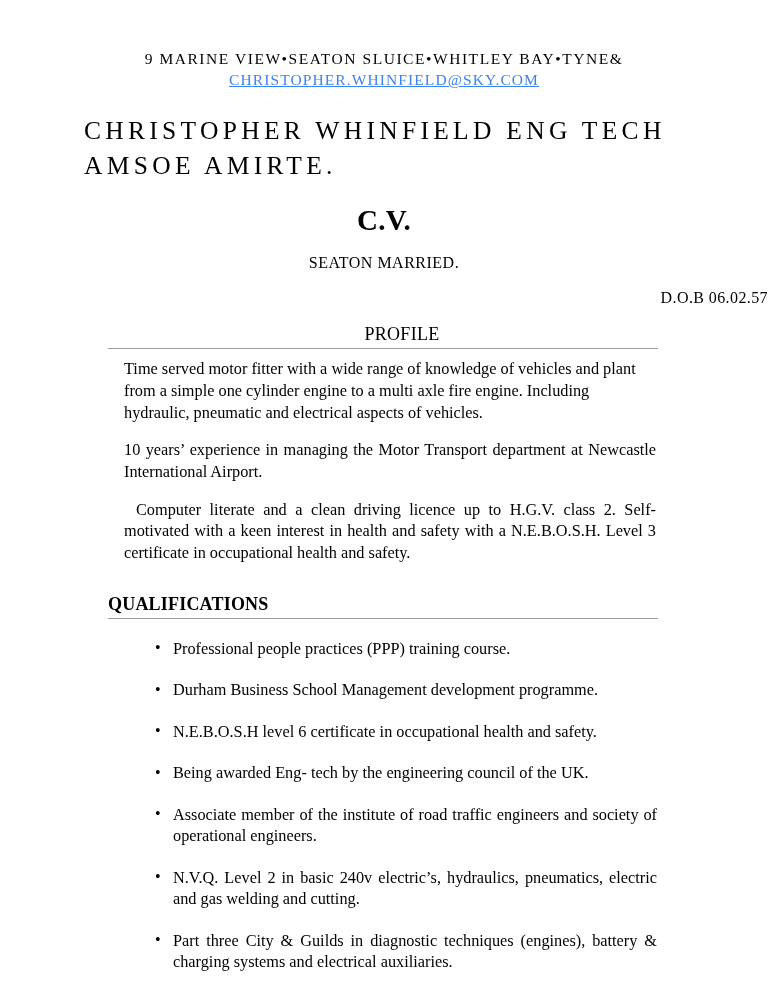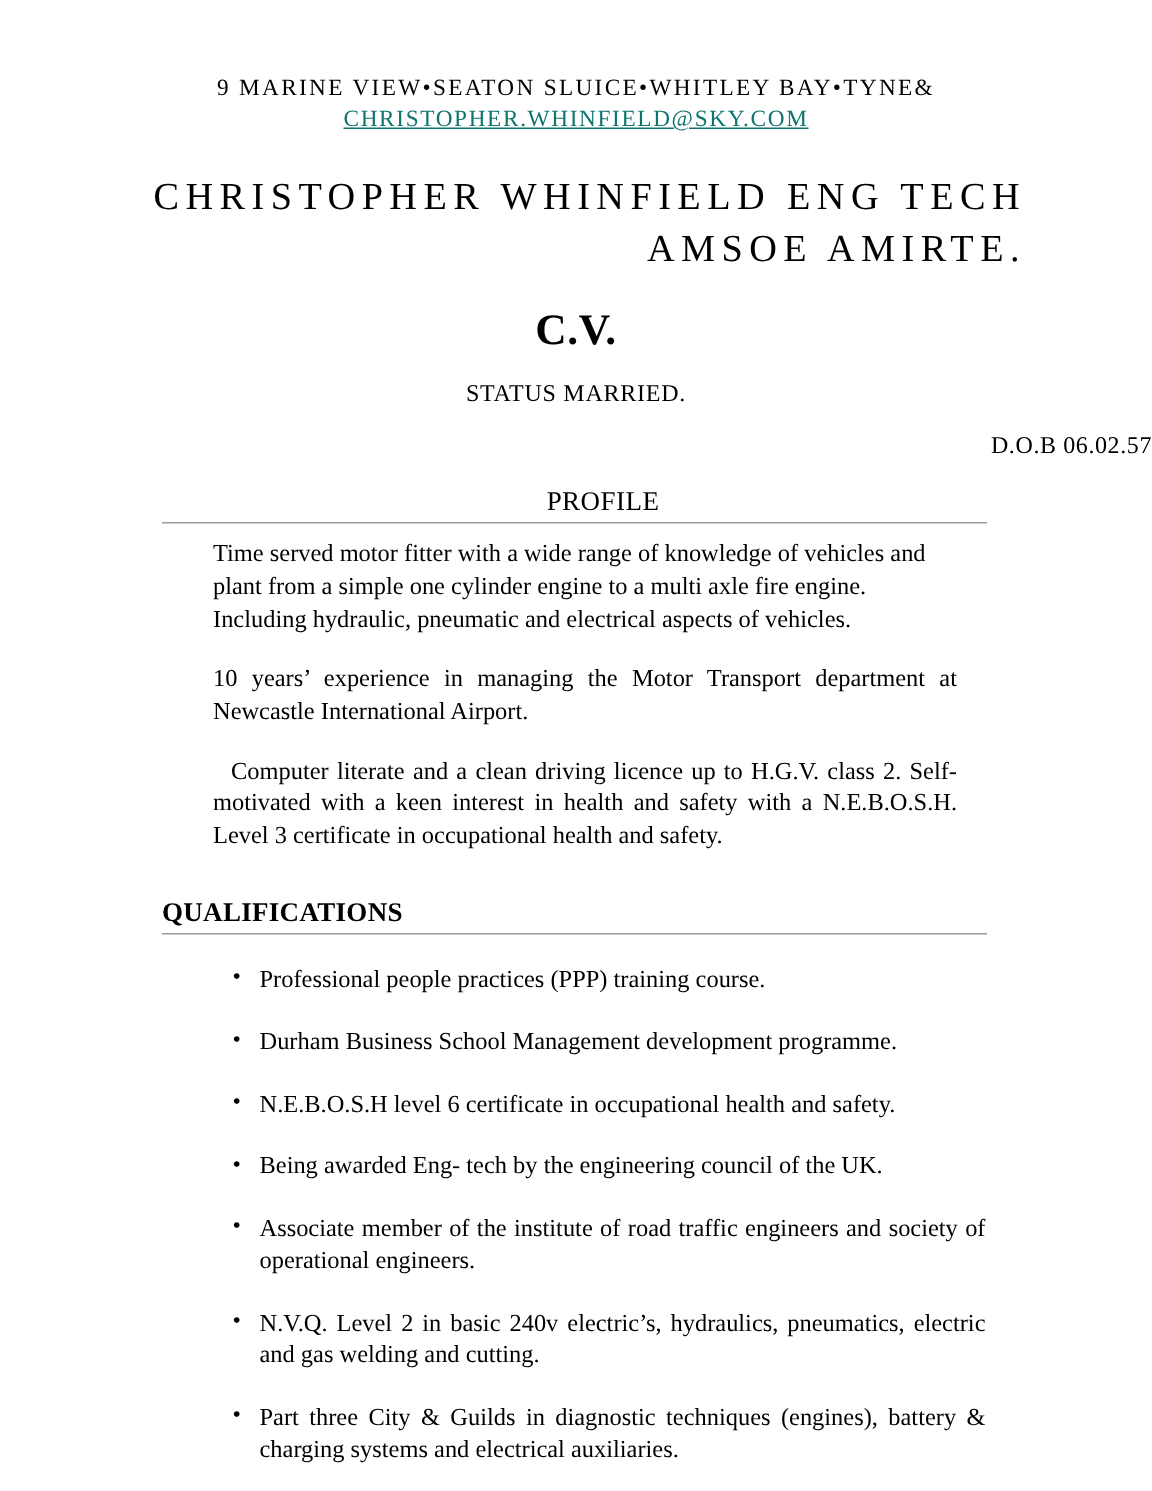--- a/index.html
+++ b/index.html
@@ -39,29 +39,29 @@
   }
   .contact-line.l1 { width: 530px; margin-top: 13px; }
   .contact-line.l2 { letter-spacing: 1.5px; }
   .contact-line.l3 { letter-spacing: 1.5px; }
   .email-line {
     margin-top: 1px;
     font-size: 15.5px;
     letter-spacing: 1.1px;
   }
   .email-link {
-    color: #0f766e;
+    color: #3b82f6;
     text-decoration: underline;
   }
 
   
   .name-heading {
     margin: 22px auto 0 auto;
     width: 600px;
-    text-align: right;
+    text-align: left;
     font-size: 25.5px;
     letter-spacing: 4.3px;
     line-height: 1.38;
     font-weight: normal;
   }
 
   
   .cv-title {
     margin: 22px 0 0 0;
     text-align: center;
@@ -116,21 +116,21 @@
   .section-left-wrap .rule { margin-left: 0; width: 550px; }
 
   
   .profile-body {
     margin: 0;
     padding: 0;
     width: 532px;
     margin-left: 124px;
   }
   .para {
-    margin: 18px;
+    margin: 0;
     font-size: 16.3px;
     line-height: 1.33;
     text-align: left;
   }
   .para.p1 { margin-top: 9px; }
   .para.p2 { margin-top: 16px; text-align: justify; }
   .para.p3 { margin-top: 16px; text-align: justify; text-indent: 12px; }
 
   
   .qual-list {
@@ -167,21 +167,21 @@
     <div class="contact-line l1">9 MARINE VIEW•SEATON SLUICE•WHITLEY BAY•TYNE&amp;</div>
     <div class="email-line">
       <a class="email-link" href="#">CHRISTOPHER.WHINFIELD@SKY.COM</a>
     </div>
   </div>
 
   <h1 class="name-heading">CHRISTOPHER WHINFIELD ENG TECH AMSOE AMIRTE.</h1>
 
   <div class="cv-title">C.V.</div>
 
-  <div class="status-line">STATUS MARRIED.</div>
+  <div class="status-line">SEATON MARRIED.</div>
   <div class="dob-line">D.O.B 06.02.57</div>
 
   <div class="section-head-center">PROFILE</div>
   <hr class="rule">
 
   <div class="profile-body">
     <p class="para p1">Time served motor fitter with a wide range of knowledge of vehicles and plant from a simple one cylinder engine to a multi axle fire engine. Including hydraulic, pneumatic and electrical aspects of vehicles.</p>
     <p class="para p2">10 years’ experience in managing the Motor Transport department at Newcastle International Airport.</p>
     <p class="para p3">Computer literate and a clean driving licence up to H.G.V. class 2. Self-motivated with a keen interest in health and safety with a N.E.B.O.S.H. Level 3 certificate in occupational health and safety.</p>
   </div>

